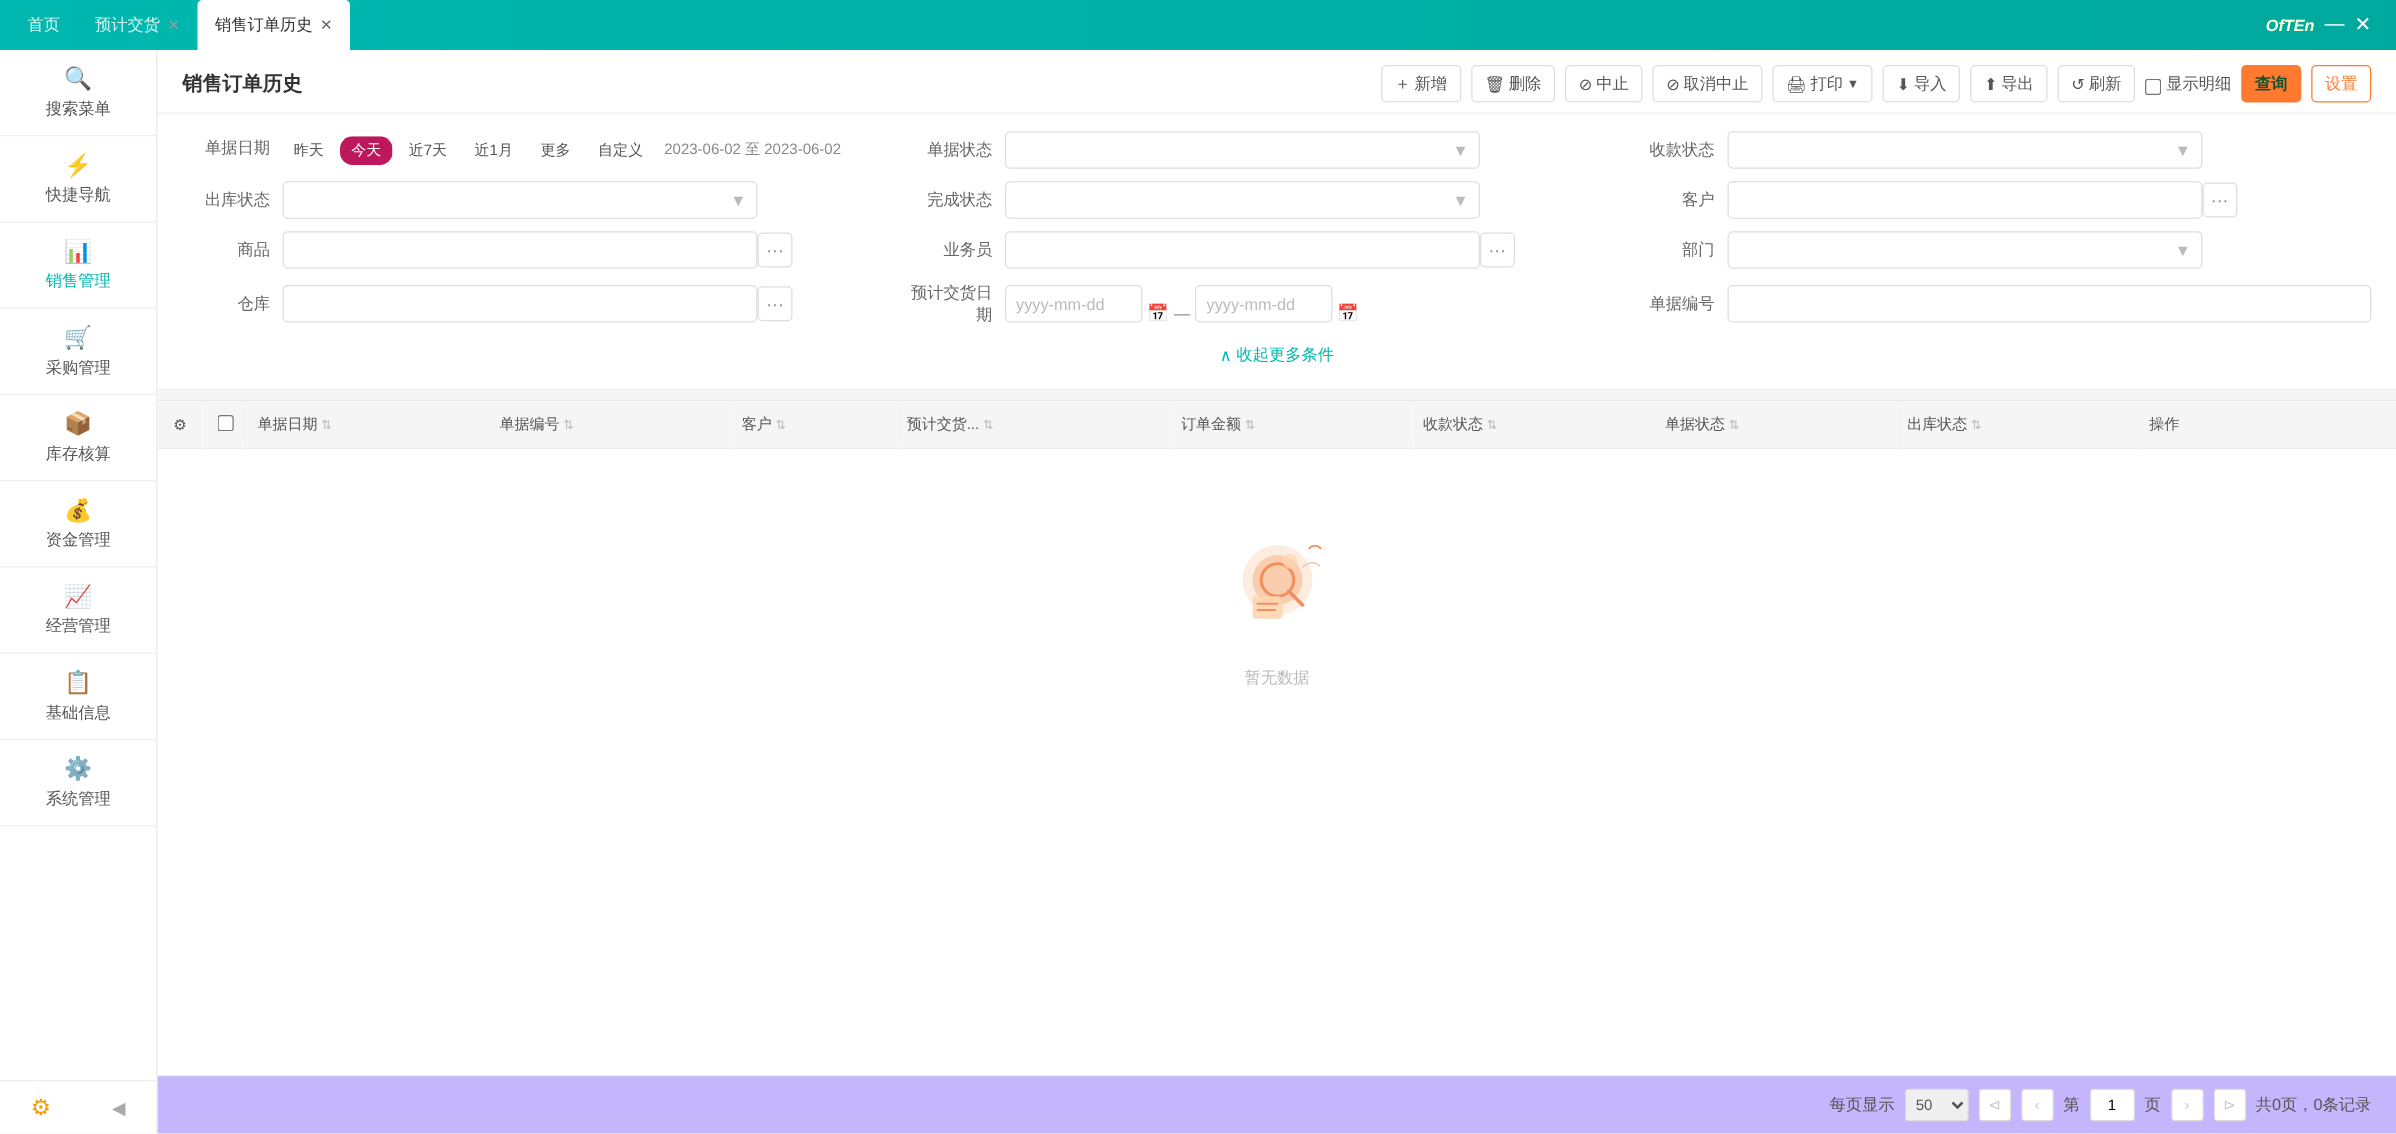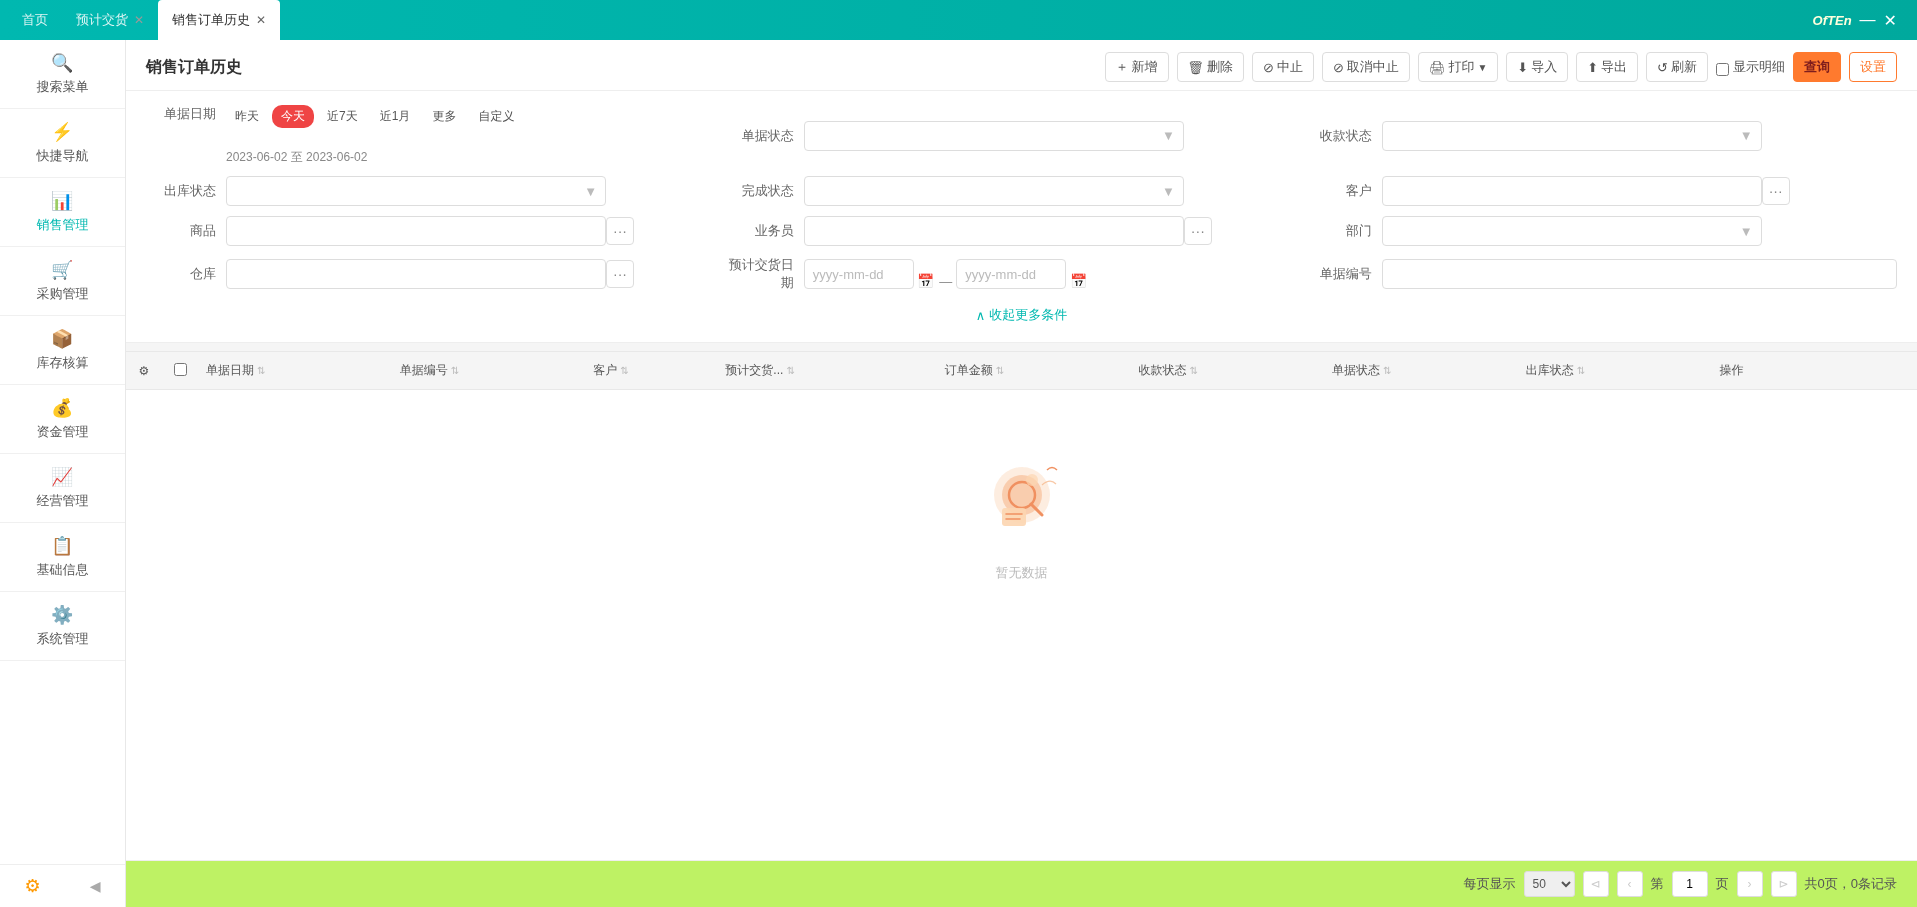--- a/index.html
+++ b/index.html
@@ -139,21 +139,21 @@
       border: 1px solid #ddd;
       border-radius: 4px;
       background: #fff;
       cursor: pointer;
       color: #555;
       font-size: 12px;
       white-space: nowrap;
     }
     .toolbar-btn.primary {
       background: #ff7a2e;
-      color: #7f1d1d;
+      color: #14532d;
       border-color: #ff7a2e;
       font-weight: bold;
     }
     .checkbox-label {
       display: flex;
       align-items: flex-end;
       gap: 4px;
       font-size: 12px;
       color: #555;
       cursor: pointer;
@@ -188,21 +188,21 @@
     }
     .date-quick-btn {
       padding: 2px 8px;
       border-radius: 3px;
       cursor: pointer;
       font-size: 12px;
       color: #555;
       border: 1px solid transparent;
     }
     .date-quick-btn.active {
-      background: #ef4444;
+      background: #be185d;
       color: white;
       border-radius: 10px;
     }
     .date-range-text {
       font-size: 12px;
       color: #888;
       margin-top: 2px;
     }
     .select-control {
       flex: 1;
@@ -318,21 +318,21 @@
       font-size: 13px;
     }
     .empty-icon {
       width: 100px;
       height: 100px;
       margin-bottom: 14px;
     }
 
     
     .pagination-bar {
-      background: #bef264;
+      background: #c4b5fd;
       border-top: 1px solid #eee;
       padding: 10px 20px;
       display: flex;
       align-items: center;
       justify-content: flex-end;
       gap: 8px;
       flex-shrink: 0;
       color: #555;
       font-size: 12px;
     }
@@ -485,21 +485,21 @@
         </button>
       </div>
     </div>
 
     <div class="filter-section">
 
       <div class="filter-row">
 
         <div style="display:flex;align-items:flex-start;width:33%;">
           <span class="filter-label">单据日期</span>
-          <div style="display:flex;flex-direction:column;gap:19px;">
+          <div style="display:flex;flex-direction:row;gap:8px;">
             <div class="date-quick-btns">
               <span class="date-quick-btn">昨天</span>
               <span class="date-quick-btn active">今天</span>
               <span class="date-quick-btn">近7天</span>
               <span class="date-quick-btn">近1月</span>
               <span class="date-quick-btn">更多</span>
               <span class="date-quick-btn">自定义</span>
             </div>
             <span class="date-range-text">2023-06-02 至 2023-06-02</span>
           </div>

